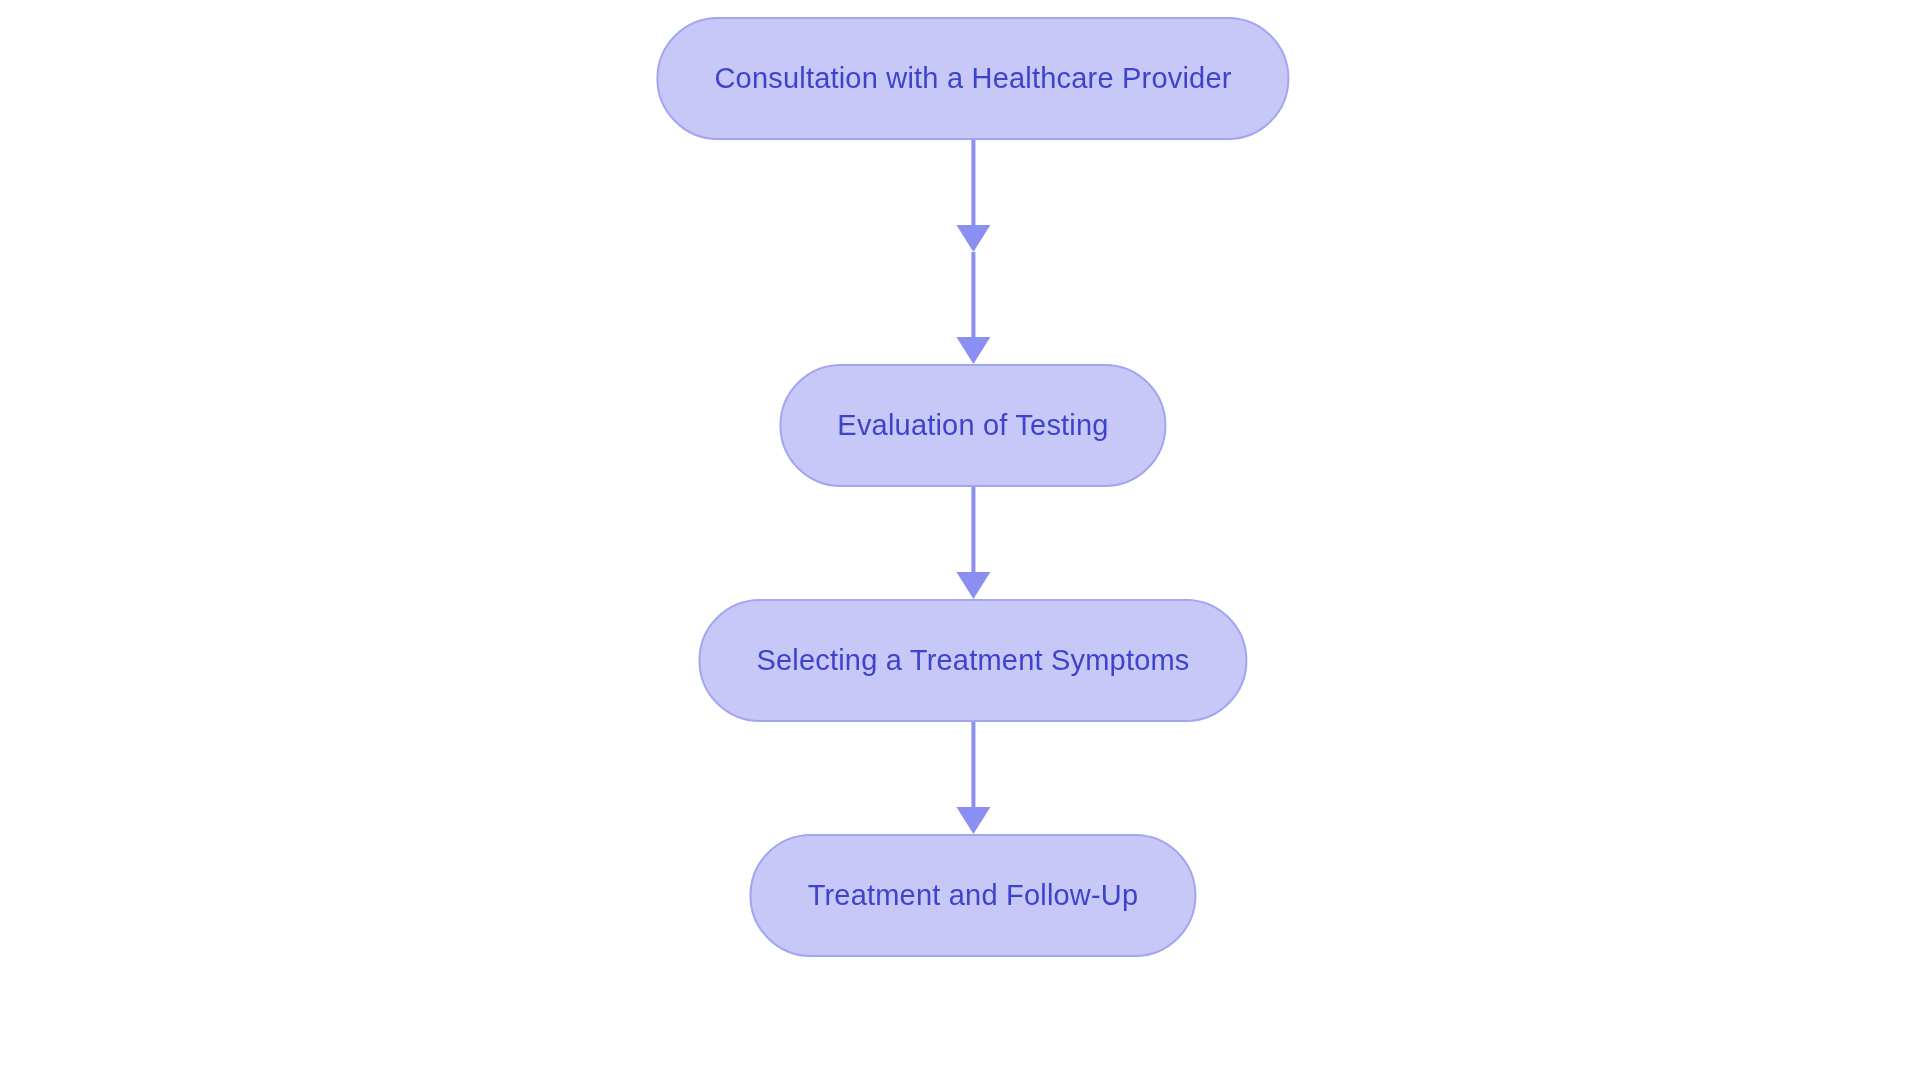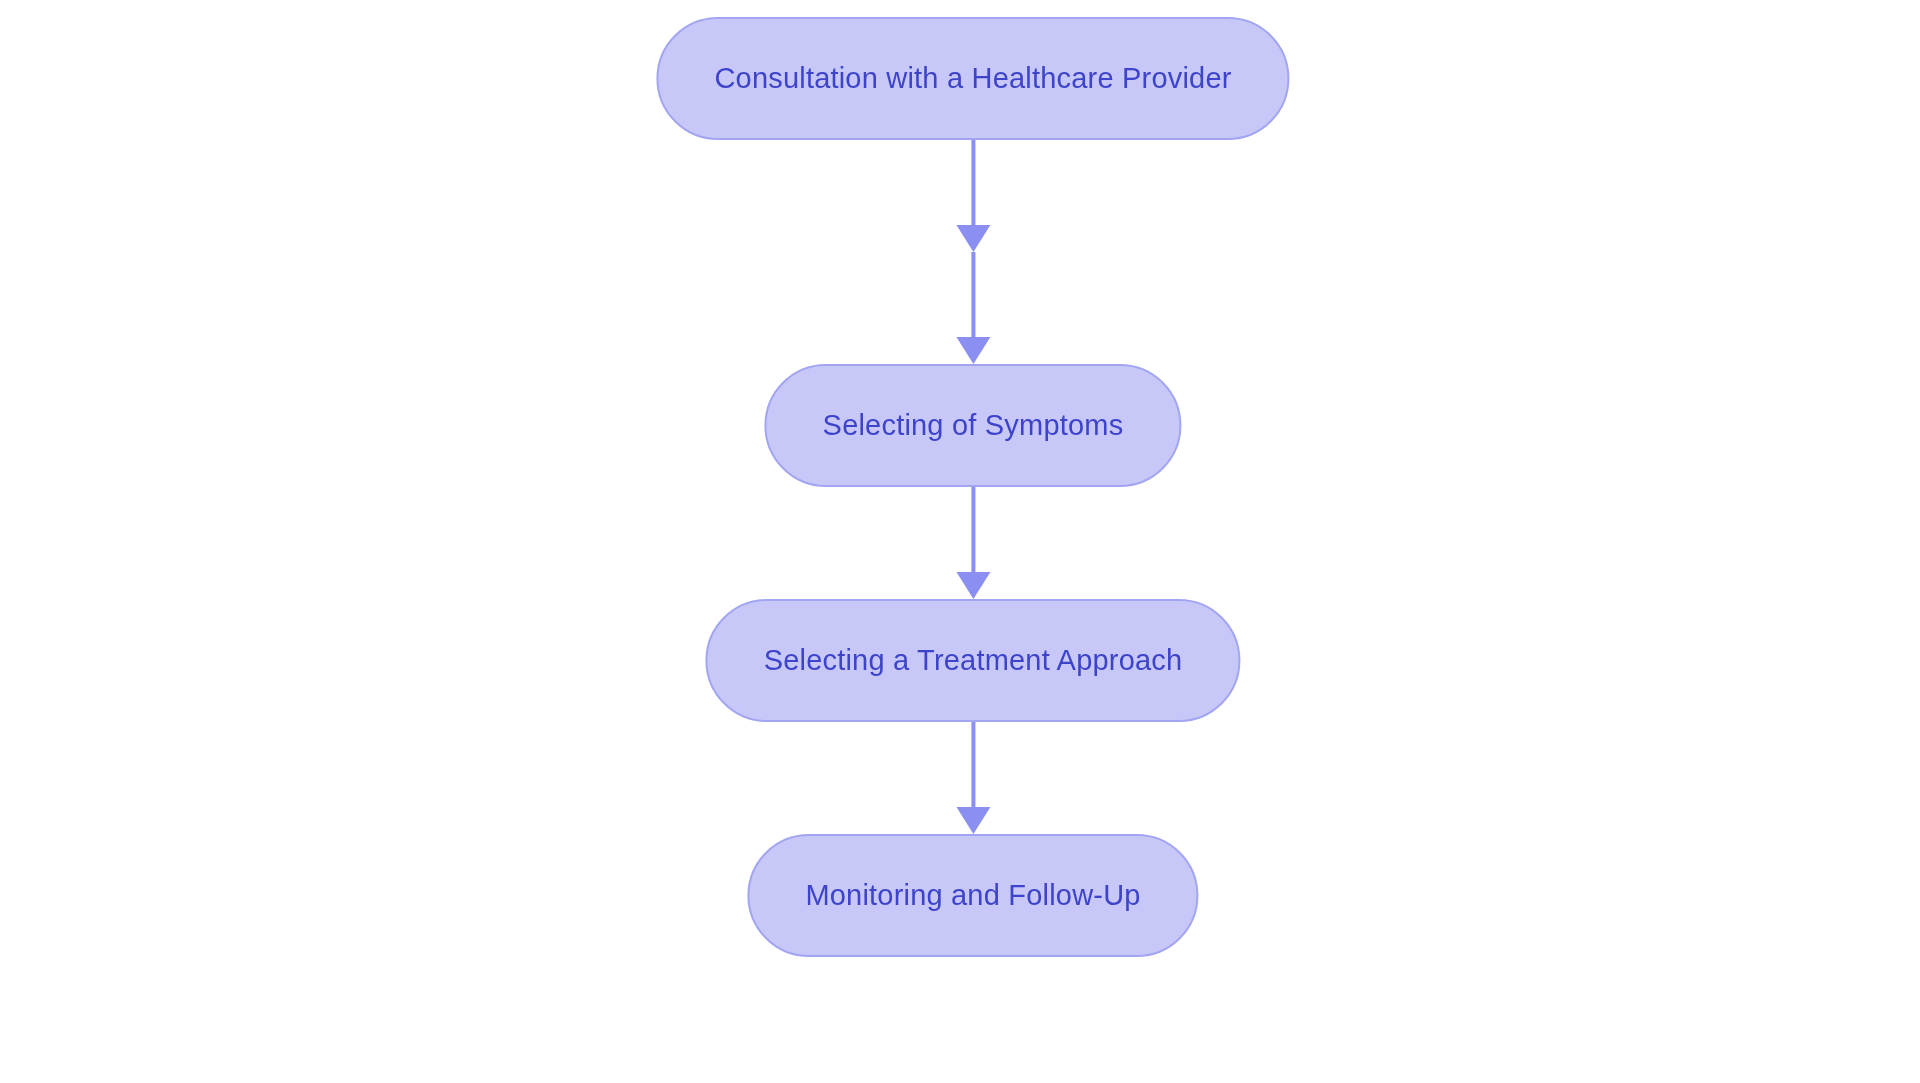--- a/index.html
+++ b/index.html
@@ -84,35 +84,35 @@
       <span class="connector-head"></span>
     </div>
 
 
     <div class="connector">
       <span class="connector-line"></span>
       <span class="connector-head"></span>
     </div>
 
     <div class="node">
-      <span class="node-label">Selecting of Symptoms</span>
+      <span class="node-label">Evaluation of Testing</span>
     </div>
 
     <div class="connector">
       <span class="connector-line"></span>
       <span class="connector-head"></span>
     </div>
 
     <div class="node">
-      <span class="node-label">Selecting a Treatment Approach</span>
+      <span class="node-label">Selecting a Treatment Symptoms</span>
     </div>
 
     <div class="connector">
       <span class="connector-line"></span>
       <span class="connector-head"></span>
     </div>
 
     <div class="node">
-      <span class="node-label">Monitoring and Follow-Up</span>
+      <span class="node-label">Treatment and Follow-Up</span>
     </div>
 
   </div>
 </div>
 
 </body></html>

